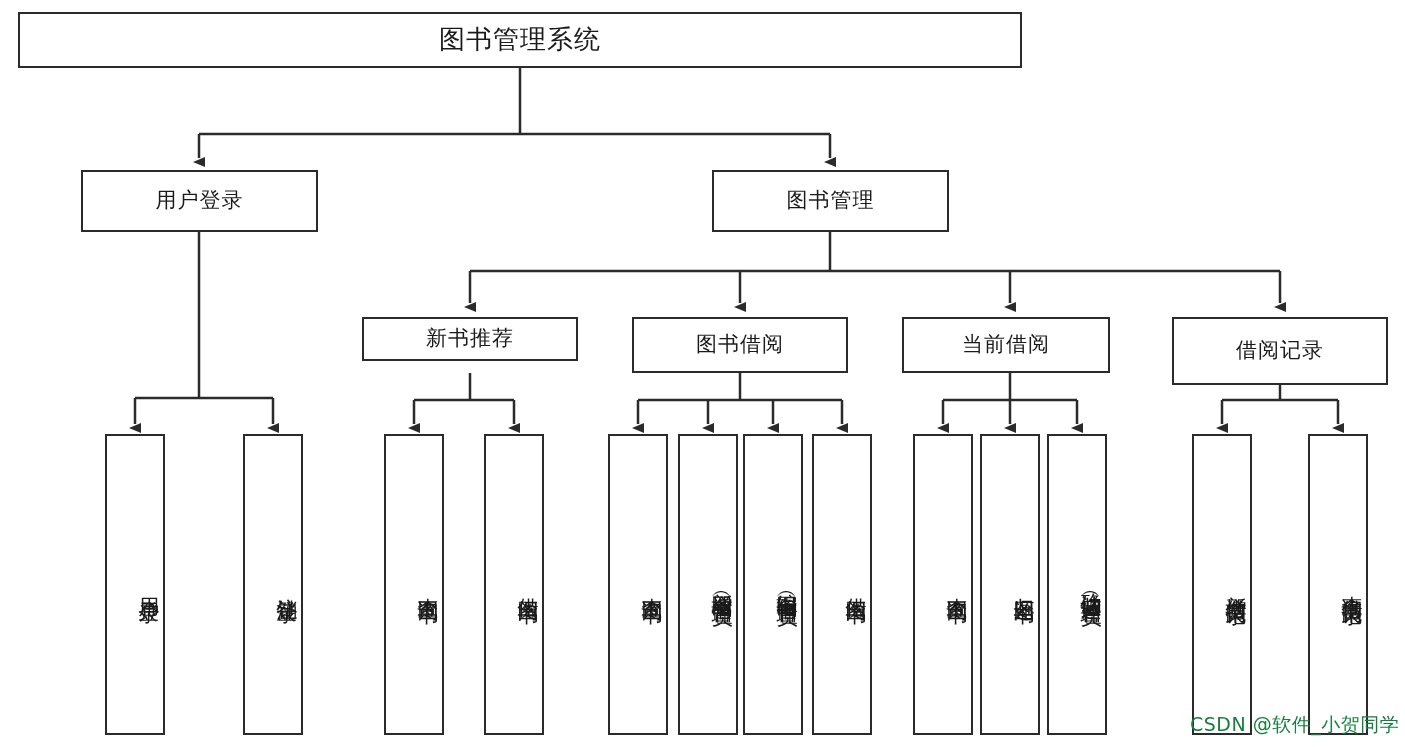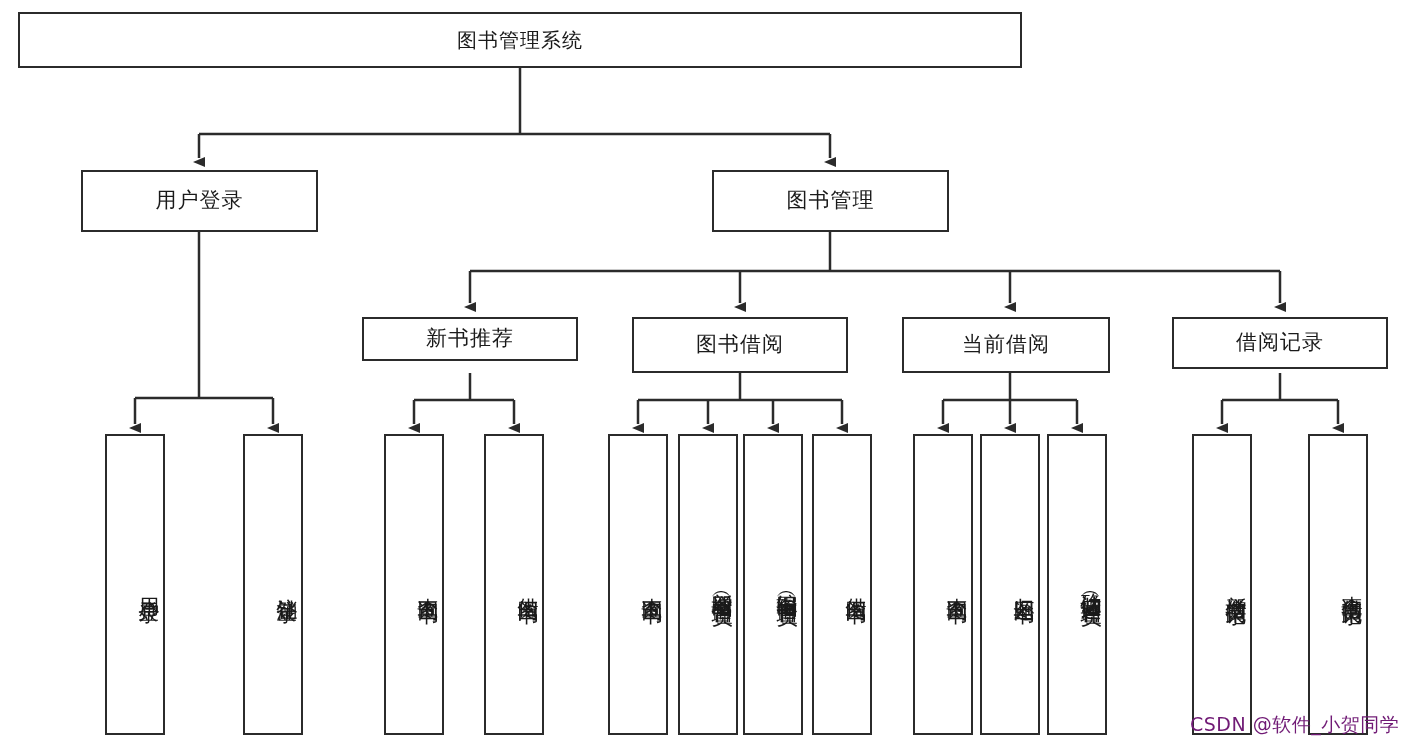--- a/index.html
+++ b/index.html
@@ -36,21 +36,21 @@
     justify-content: center;
     text-align: center;
     color: #1a1a1a;
   }
   .node.horiz {
     font-size: 21px;
     line-height: 1.2;
     letter-spacing: 1px;
   }
   .node.root {
-    font-size: 20px;
+    font-size: 26px;
   }
   .node.vert {
     writing-mode: vertical-rl;
     text-orientation: upright;
     font-size: 21px;
     line-height: 1.35;
     letter-spacing: 2px;
     padding-top: 6px;
     padding-bottom: 6px;
     align-items: flex-start;
@@ -59,21 +59,21 @@
   .node.vert .vlabel {
     writing-mode: vertical-rl;
     text-orientation: upright;
     white-space: nowrap;
   }
   .watermark {
     position: absolute;
     left: 1190px;
     top: 712px;
     font-size: 19px;
-    color: #701a75;
+    color: #15803d;
     letter-spacing: 0.5px;
     white-space: nowrap;
     font-family: "DejaVu Sans", "Liberation Sans", sans-serif;
   }
 </style>
 </head>
 <body>
 
 <div id="canvas">
 
@@ -140,21 +140,21 @@
 
   <div class="node horiz" style="left:362px; top:317px; width:216px; height:44px;">
     <span>新书推荐</span>
   </div>
   <div class="node horiz" style="left:632px; top:317px; width:216px; height:56px;">
     <span>图书借阅</span>
   </div>
   <div class="node horiz" style="left:902px; top:317px; width:208px; height:56px;">
     <span>当前借阅</span>
   </div>
-  <div class="node horiz" style="left:1172px; top:317px; width:216px; height:52px;">
+  <div class="node horiz" style="left:1172px; top:317px; width:216px; height:68px;">
     <span>借阅记录</span>
   </div>
 
   <div class="node vert" style="left:105px; top:434px; width:60px; height:301px;">
     <span class="vlabel">用户登录</span>
   </div>
   <div class="node vert" style="left:243px; top:434px; width:60px; height:301px;">
     <span class="vlabel">注销登录</span>
   </div>
 

